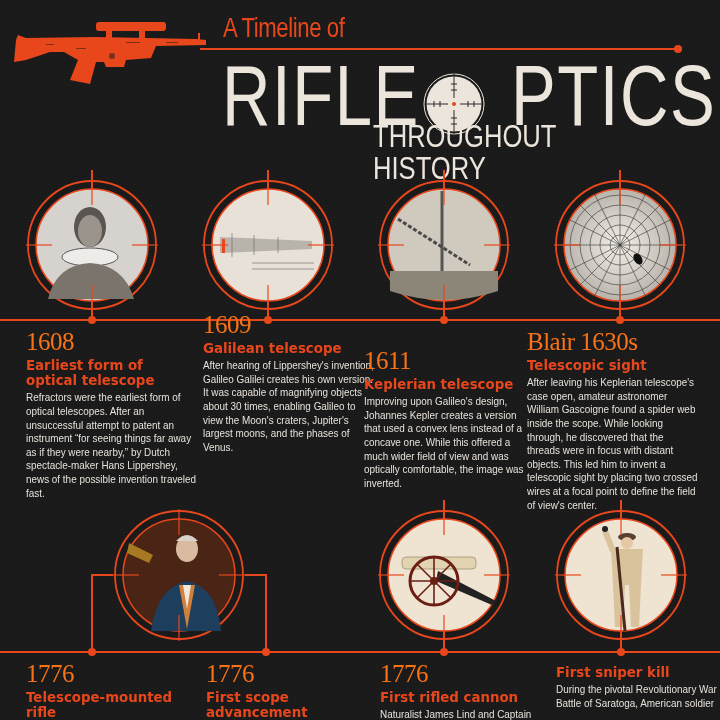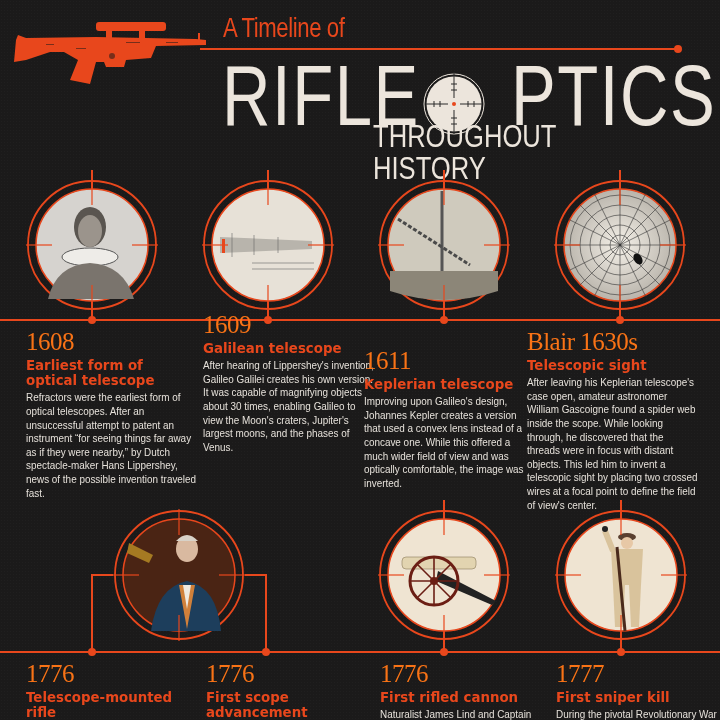--- a/index.html
+++ b/index.html
@@ -294,16 +294,15 @@
   <div class="ev-year">1776</div>
   <div class="ev-title">First scope advancement</div>
 
 </div>
 <div class="abs ev" style="left:380px;top:661px;">
   <div class="ev-year">1776</div>
   <div class="ev-title">First rifled cannon</div>
   <div class="ev-body">Naturalist James Lind and Captain Alexander Blair develop the first rifled</div>
 </div>
 <div class="abs ev" style="left:556px;top:661px;">
-  <div class="ev-year">1777</div>
   <div class="ev-title">First sniper kill</div>
   <div class="ev-body">During the pivotal Revolutionary War Battle of Saratoga, American soldier</div>
 </div>
 
 </body></html>

